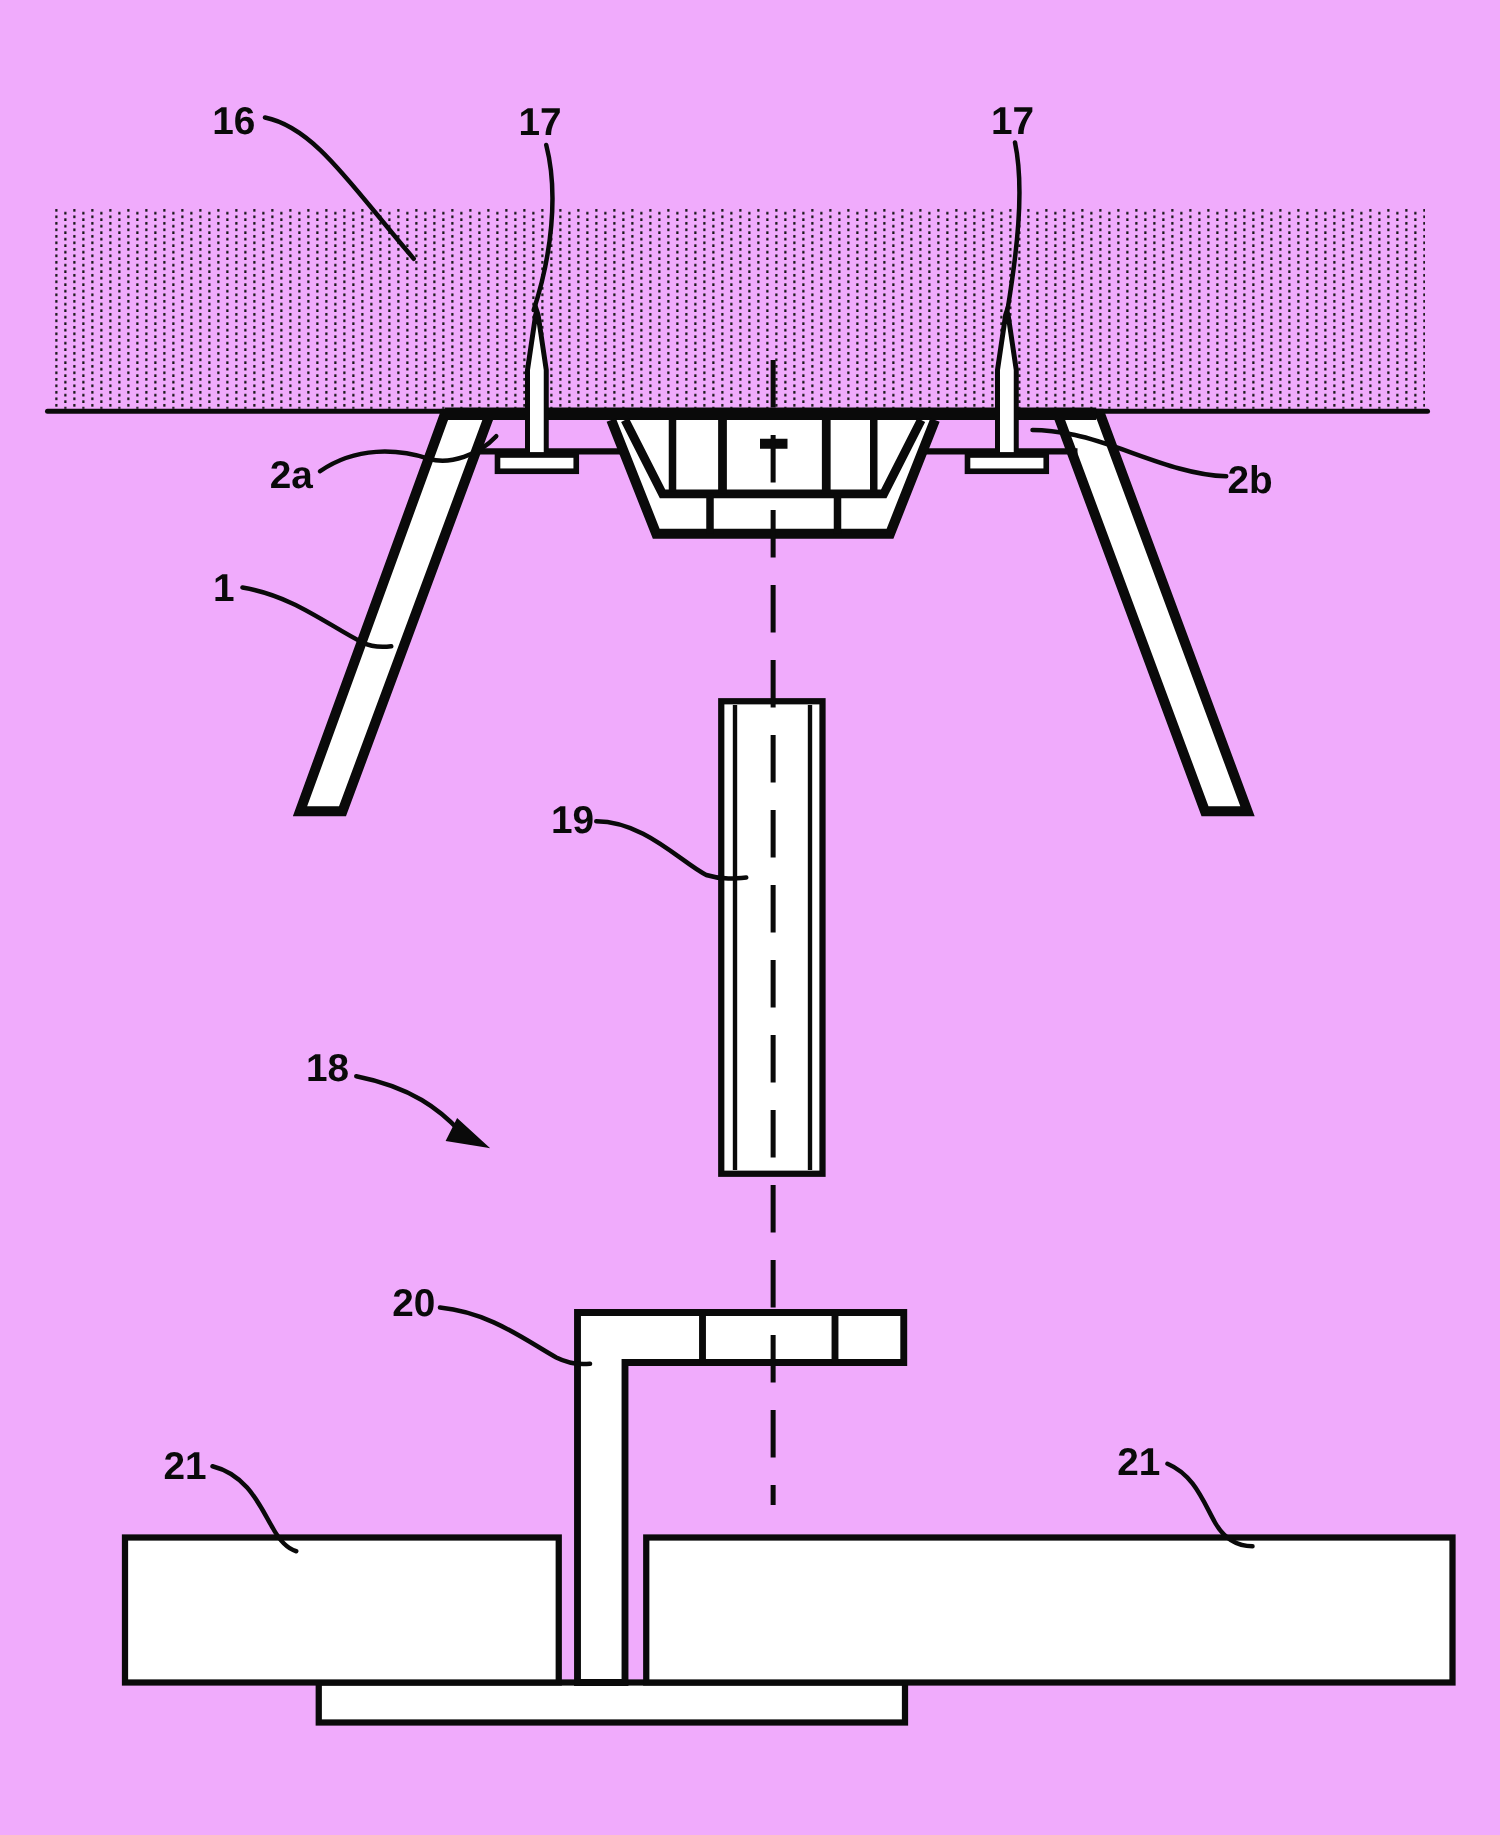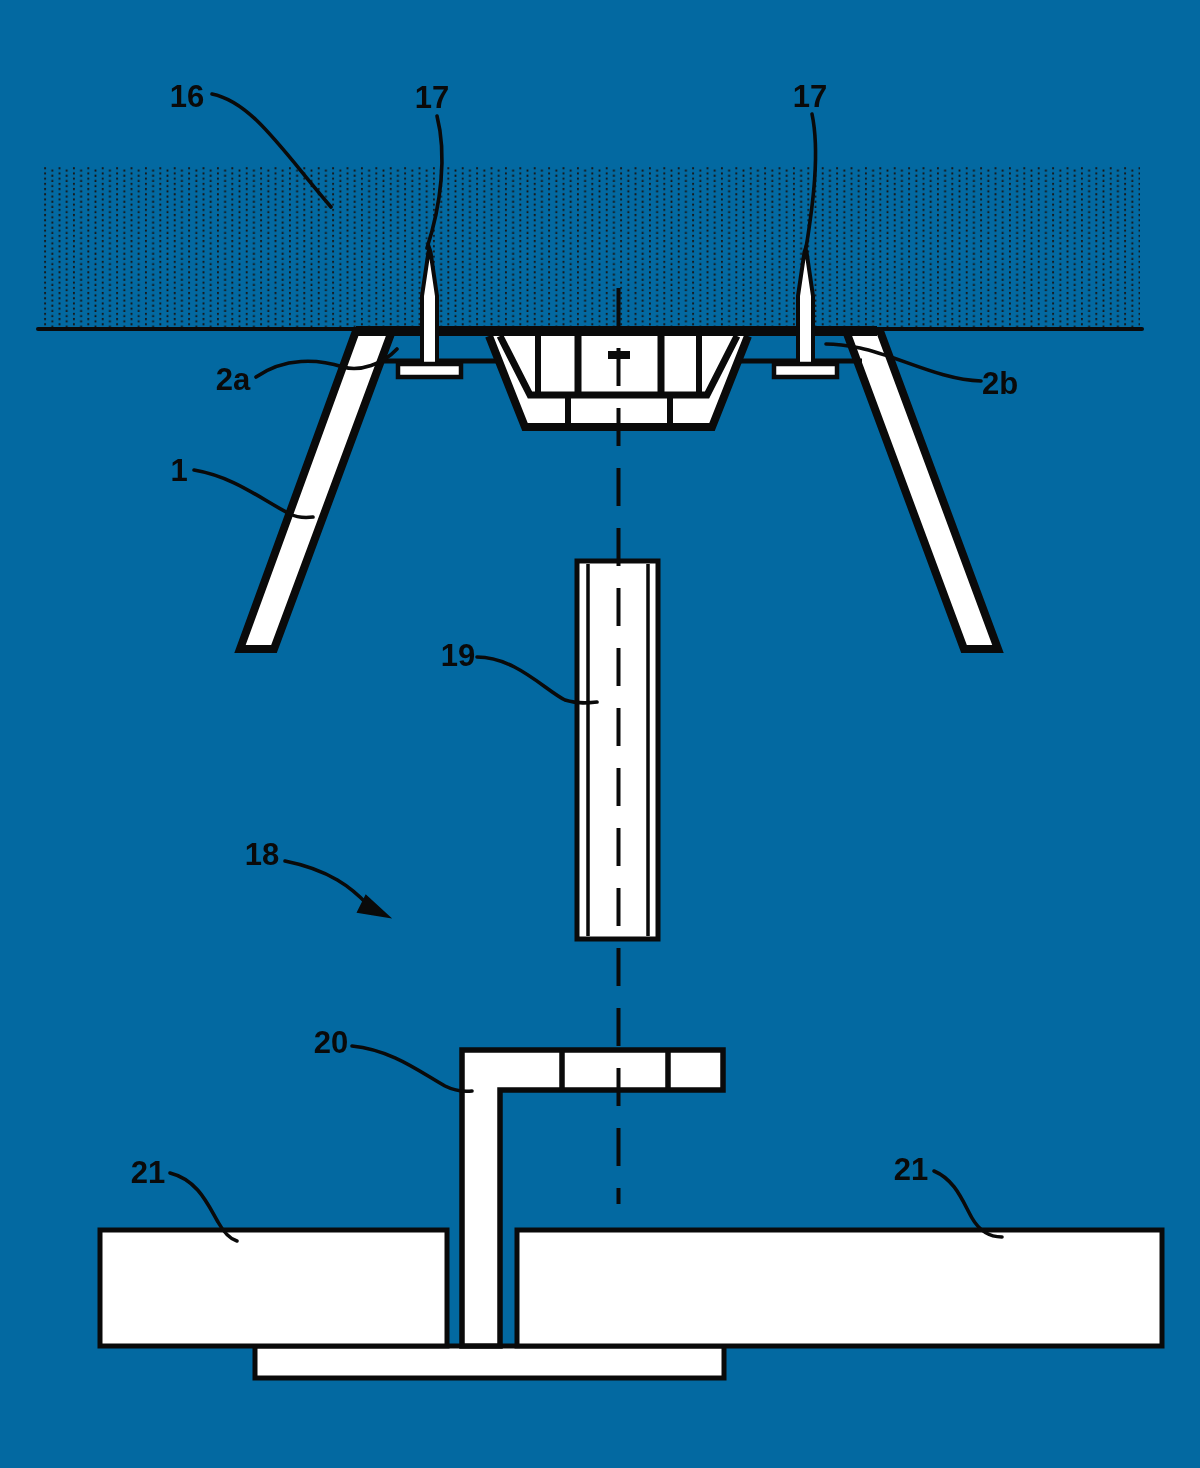--- a/index.html
+++ b/index.html
@@ -1,16 +1,16 @@
 <!DOCTYPE html>
 <html><head>
 <meta charset="utf-8">
 <style>
   html,body{margin:0;padding:0;background:#ffffff;}
-  .page{width:1200px;height:1468px;position:relative;background:#0369a1;overflow:hidden;}
+  .page{width:1200px;height:1468px;position:relative;background:#f0abfc;overflow:hidden;}
   svg{display:block;}
   text{font-family:"Liberation Sans","DejaVu Sans",sans-serif;font-weight:600;font-size:31px;fill:#0a0a0a;}
 </style>
 </head>
 <body>
 
 <div class="page">
 <svg width="1200" height="1468" viewBox="0 0 1200 1468" xmlns="http://www.w3.org/2000/svg">
   <defs>
     <pattern id="dots" width="14.4" height="5.2" patternUnits="userSpaceOnUse">

